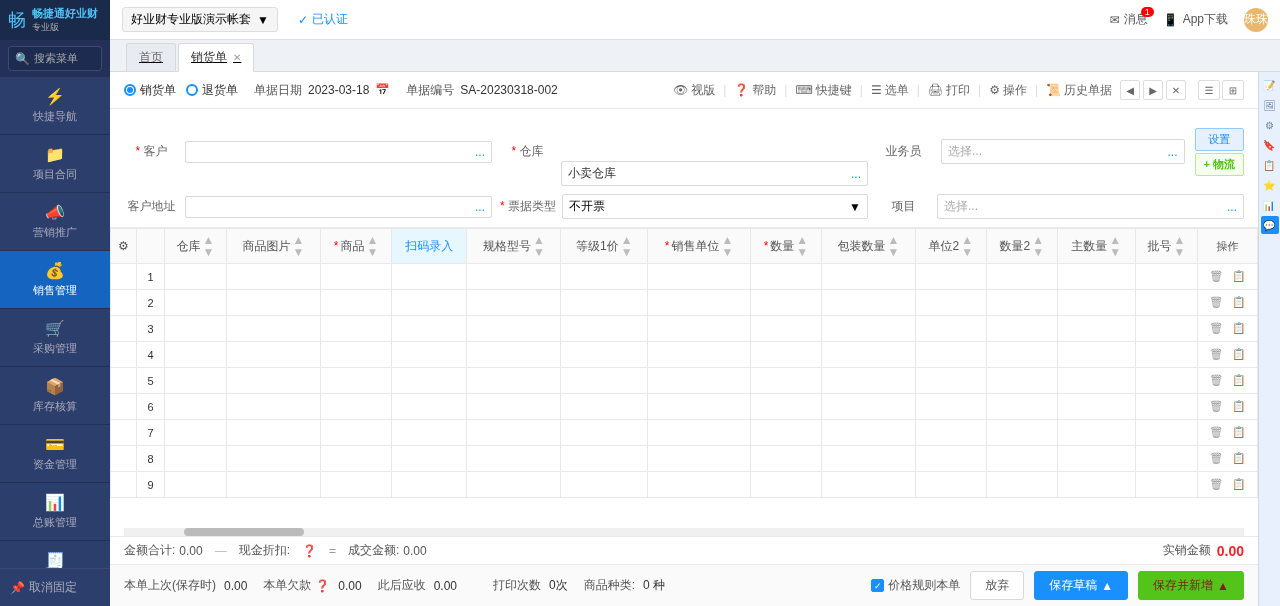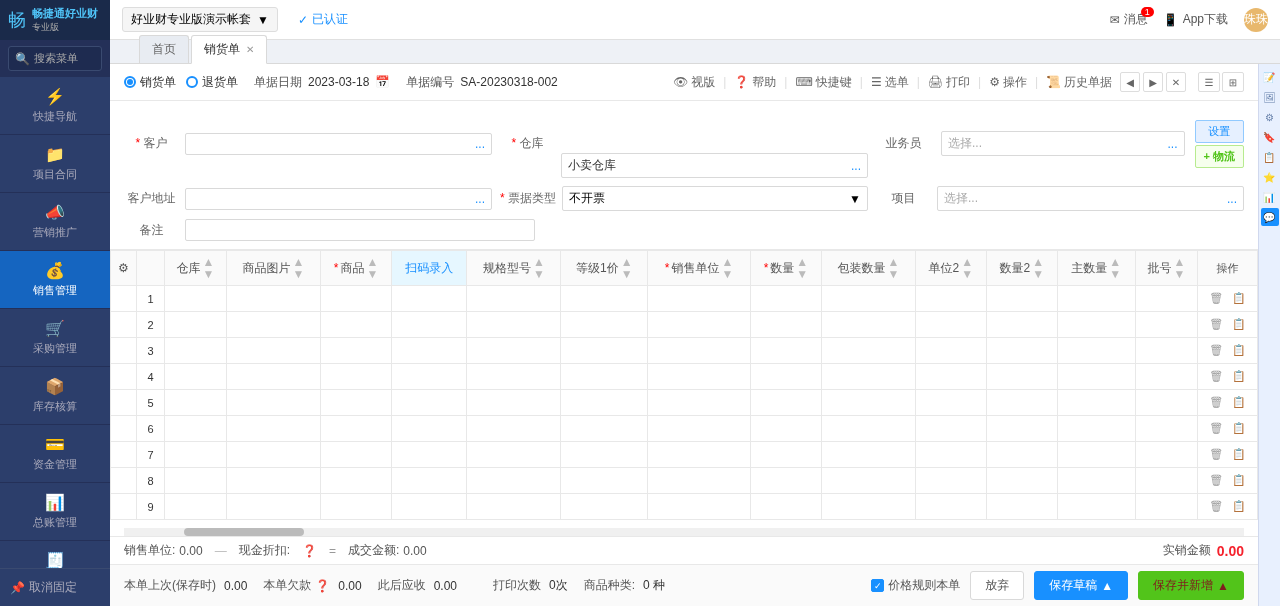--- a/index.html
+++ b/index.html
@@ -25,21 +25,21 @@
     
     .topbar { height: 40px; background: #fff; display: flex; align-items: center; padding: 0 12px; border-bottom: 1px solid #e0e0e0; gap: 12px; }
     .topbar-selector { display: flex; align-items: center; gap: 6px; background: #f5f5f5; border: 1px solid #ddd; border-radius: 3px; padding: 3px 8px; cursor: pointer; flex: 0 0 auto; }
     .topbar-cert { color: #1890ff; display: flex; align-items: center; gap: 4px; font-size: 12px; margin-left: 8px; }
     .topbar-right { margin-left: auto; display: flex; align-items: center; gap: 16px; }
     .topbar-icon-btn { display: flex; align-items: center; gap: 4px; cursor: pointer; color: #555; font-size: 12px; position: relative; }
     .topbar-badge { background: #f00; color: #fff; border-radius: 8px; font-size: 9px; padding: 0 4px; position: absolute; top: -4px; right: -6px; }
     .topbar-avatar { width: 24px; height: 24px; border-radius: 50%; background: #e8b86d; display: flex; align-items: center; justify-content: center; color: #fff; font-size: 11px; }
 
     
-    .tabbar { height: 24px; background: #eef1f6; display: flex; align-items: flex-end; padding: 0 0 0 29px; border-bottom: 1px solid #d9d9d9; }
+    .tabbar { height: 32px; background: #eef1f6; display: flex; align-items: flex-end; padding: 0 0 0 16px; border-bottom: 1px solid #d9d9d9; text-decoration: underline; }
     .tab { padding: 5px 12px; cursor: pointer; color: #666; border: 1px solid #d9d9d9; border-bottom: none; border-radius: 3px 3px 0 0; background: #e8ecf2; margin-right: 2px; display: flex; align-items: center; gap: 6px; }
     .tab.active { background: #fff; color: #333; border-bottom: 1px solid #fff; margin-bottom: -1px; }
     .tab-close { color: #999; font-size: 10px; cursor: pointer; }
 
     
     .content { flex: 1; background: #fff; overflow: hidden; display: flex; flex-direction: column; }
 
     
     .form-header { padding: 8px 14px; border-bottom: 1px solid #e8e8e8; display: flex; align-items: center; gap: 16px; }
     .radio-group { display: flex; gap: 10px; align-items: center; }
@@ -334,24 +334,20 @@
         </div>
       </div>
       <div class="form-row">
         <span class="form-label">项目</span>
         <div class="form-input" style="flex:1;">
           <span style="color:#aaa;">选择...</span>
           <span style="color:#1890ff;">...</span>
         </div>
       </div>
 
-      <div class="remarks-row">
-        <span class="form-label">备注</span>
-        <div class="remarks-input" style="height:22px;"></div>
-      </div>
     </div>
 
 
     <div class="table-container">
       <table class="data-table">
         <thead>
           <tr>
             <th class="col-setting">
               <span>⚙</span>
             </th>
@@ -669,21 +665,21 @@
 
       </table>
     </div>
 
     <div class="scroll-bar">
       <div class="scroll-thumb"></div>
     </div>
 
     <div class="footer-summary">
       <div class="summary-item">
-        <span>销售单位:</span>
+        <span>金额合计:</span>
         <span>0.00</span>
       </div>
       <span style="color:#bbb">—</span>
       <div class="summary-item">
         <span>现金折扣:</span>
       </div>
       <span style="color:#aaa;cursor:pointer;">❓</span>
       <span class="summary-eq">=</span>
       <div class="summary-item">
         <span>成交金额:</span>

